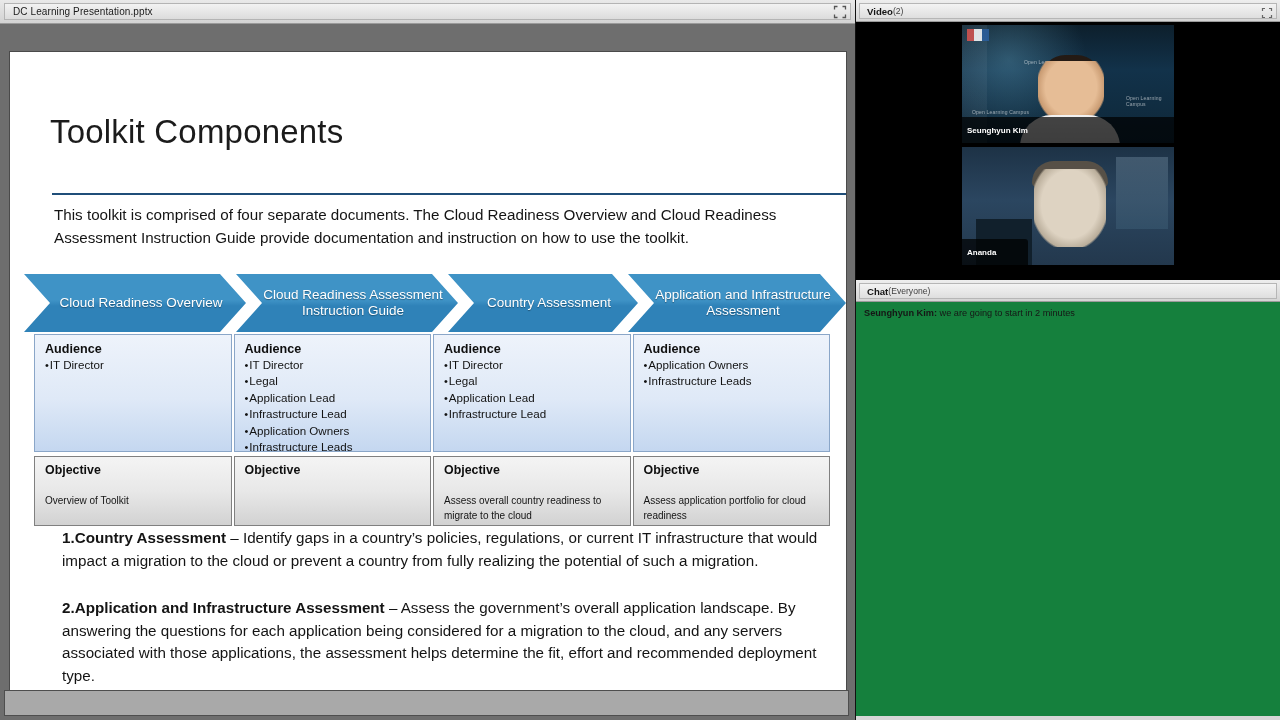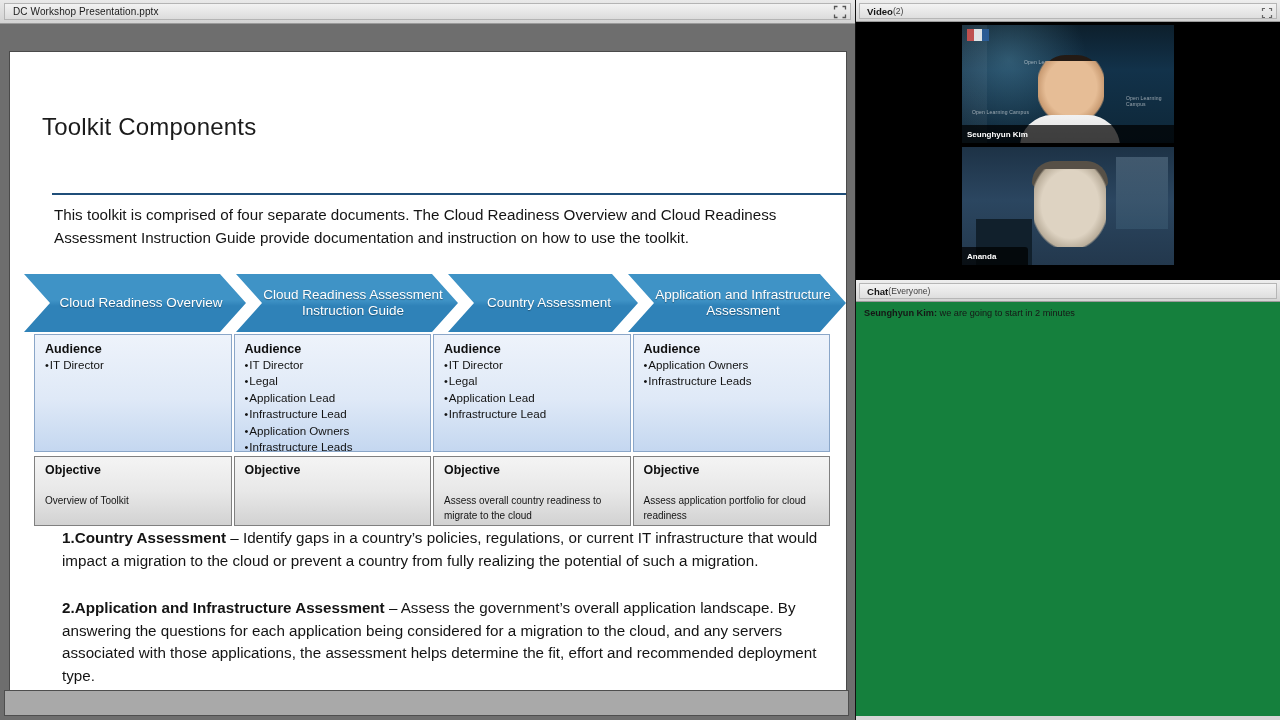--- a/index.html
+++ b/index.html
@@ -54,22 +54,22 @@
   }
   .pres-bottombar{
     position:absolute; left:4px; right:6px; bottom:4px; height:26px;
     background:#a9a9a9;
     border:1px solid #4e4e4e;
   }
 
   
   .slide { position:absolute; inset:0; background:#fff; }
   .slide-title{
-    position:absolute; left:32px; top:61px;
-    font-size:24px; color:#1b1b1b; font-weight:400; letter-spacing:.2px;
+    position:absolute; left:40px; top:61px;
+    font-size:33px; color:#1b1b1b; font-weight:400; letter-spacing:.2px;
     font-family:"Liberation Sans", sans-serif;
   }
   .title-rule{
     position:absolute; left:42px; top:141px; width:804px; height:2px;
     background:#1f4e79;
   }
   .intro{
     position:absolute; left:44px; top:152px; width:790px;
     font-size:15.2px; line-height:22.8px; color:#141414;
   }
@@ -153,21 +153,21 @@
   .ph-sub{ font-size:8.6px; color:#3e3e3e; }
   .ph-icon{ position:absolute; right:7px; top:50%; transform:translateY(-50%); width:12px; height:12px; }
 
   .video-area{
     flex:0 0 258px; background:#000; position:relative;
     display:flex; flex-direction:column; align-items:center;
     padding-top:2px; gap:2px;
   }
   .vtile{ position:relative; width:214px; height:120px; overflow:hidden; border:1px solid #000; }
   .vtile .namebar{
-    position:absolute; left:0; bottom:0; height:18px; width:100%;
+    position:absolute; left:0; bottom:0; height:26px; width:100%;
     background:rgba(0,0,0,.72); color:#fff; font-size:8px;
     display:flex; align-items:center; padding-left:5px; font-weight:bold;
   }
   .vtile-2 .namebar{ width:66px; border-radius:0 3px 0 0; }
 
   
   .t1bg{ position:absolute; inset:0;
     background:
       radial-gradient(circle at 22% 30%, rgba(120,190,220,.30), transparent 42%),
       linear-gradient(180deg,#0d1f2c 0%, #12324a 38%, #0e2738 100%); }
@@ -205,21 +205,21 @@
 </style>
 </head>
 <body>
 
 <div class="app">
 
   <div class="pres-window">
 
     <div class="titlebar">
       <div class="titlebar-inner">
-        <span class="titlebar-text">DC Workshop Presentation.pptx</span>
+        <span class="titlebar-text">DC Learning Presentation.pptx</span>
       </div>
       <span class="expand-icon">
         <svg viewBox="0 0 14 14" width="14" height="14">
           <g fill="none" stroke="#555" stroke-width="1.3">
             <path d="M1.5 4.5V1.5H4.5"></path>
               <path d="M9.5 1.5H12.5V4.5"></path>
             <path d="M12.5 9.5V12.5H9.5"></path>
               <path d="M4.5 12.5H1.5V9.5"></path>
           </g>
         </svg>

